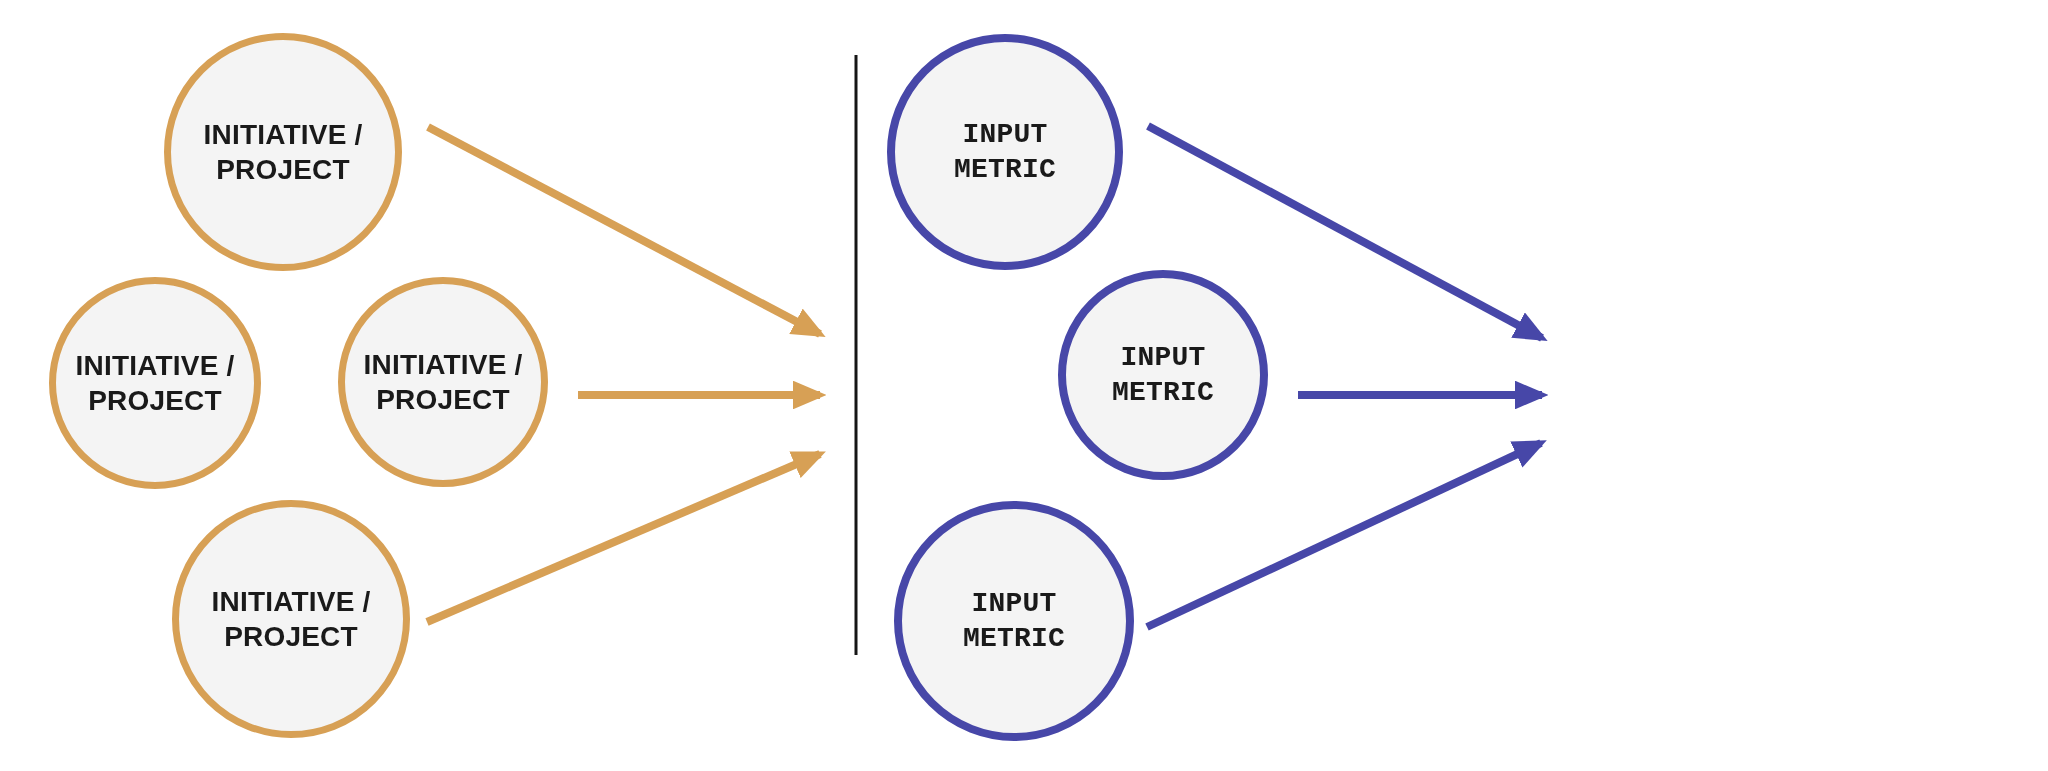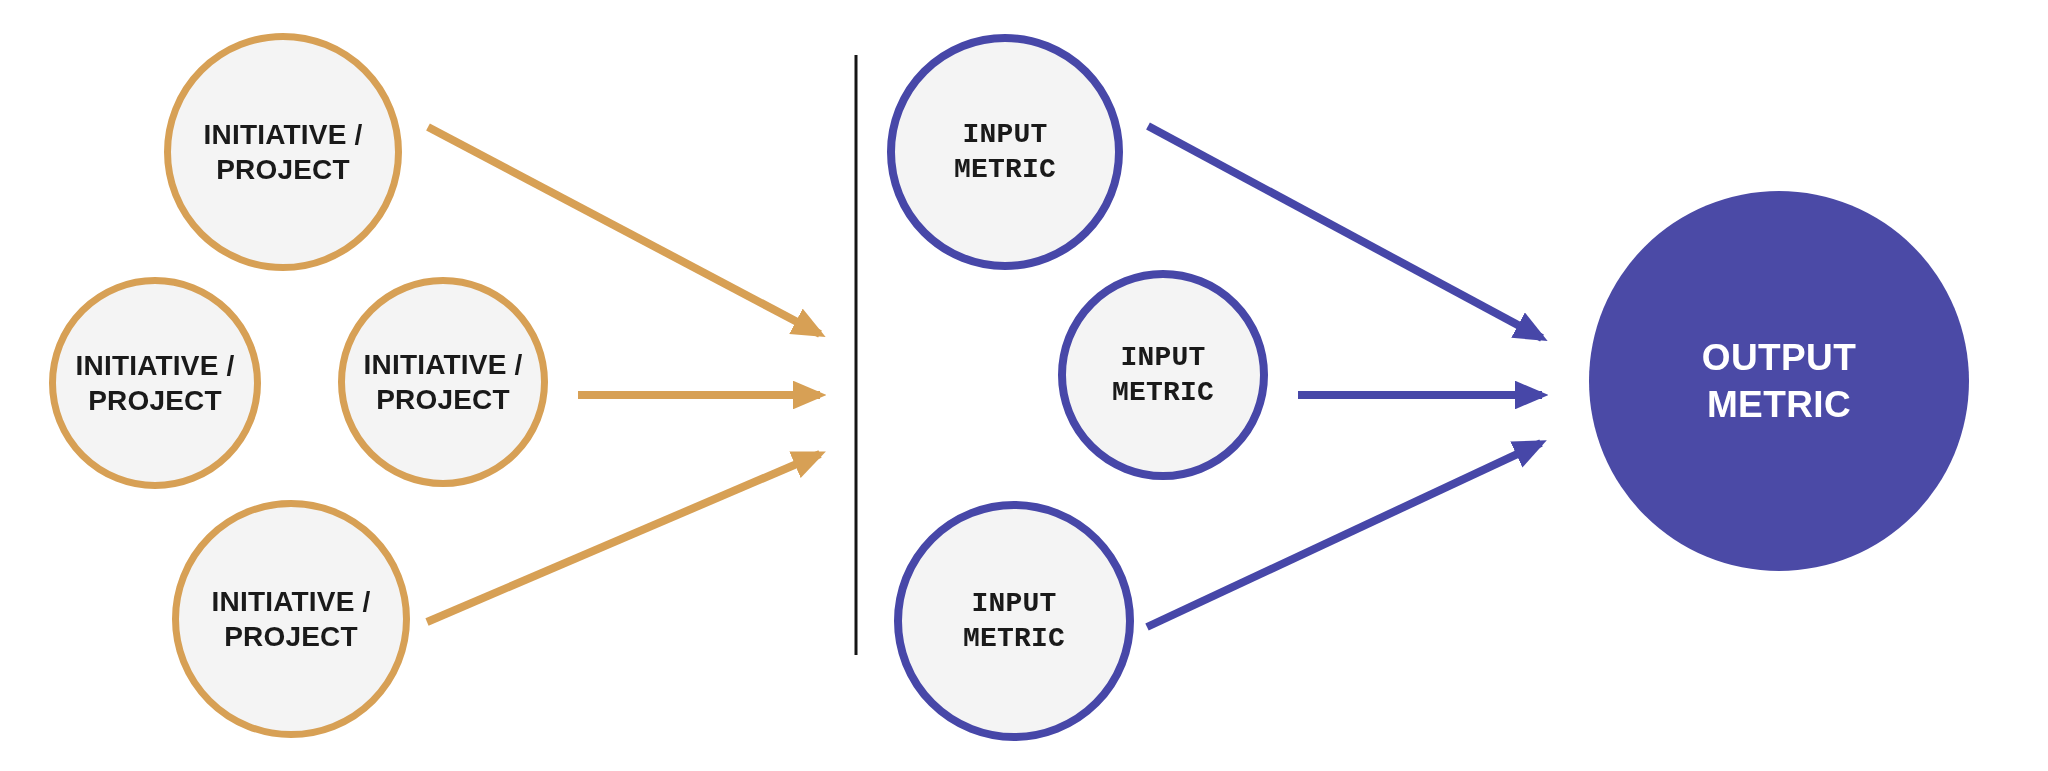--- a/index.html
+++ b/index.html
@@ -119,17 +119,14 @@
   </div>
 
   <div class="circle input" style="left:1058px; top:270px; width:210px; height:210px;">
     <span class="label">INPUT METRIC</span>
   </div>
 
   <div class="circle input" style="left:894px; top:501px; width:240px; height:240px;">
     <span class="label">INPUT METRIC</span>
   </div>
 
-  <div class="circle output" style="left:1589px; top:191px; width:380px; height:380px;">
-    <span class="label">OUTPUT METRIC</span>
-  </div>
 
 </div>
 
 </body></html>

